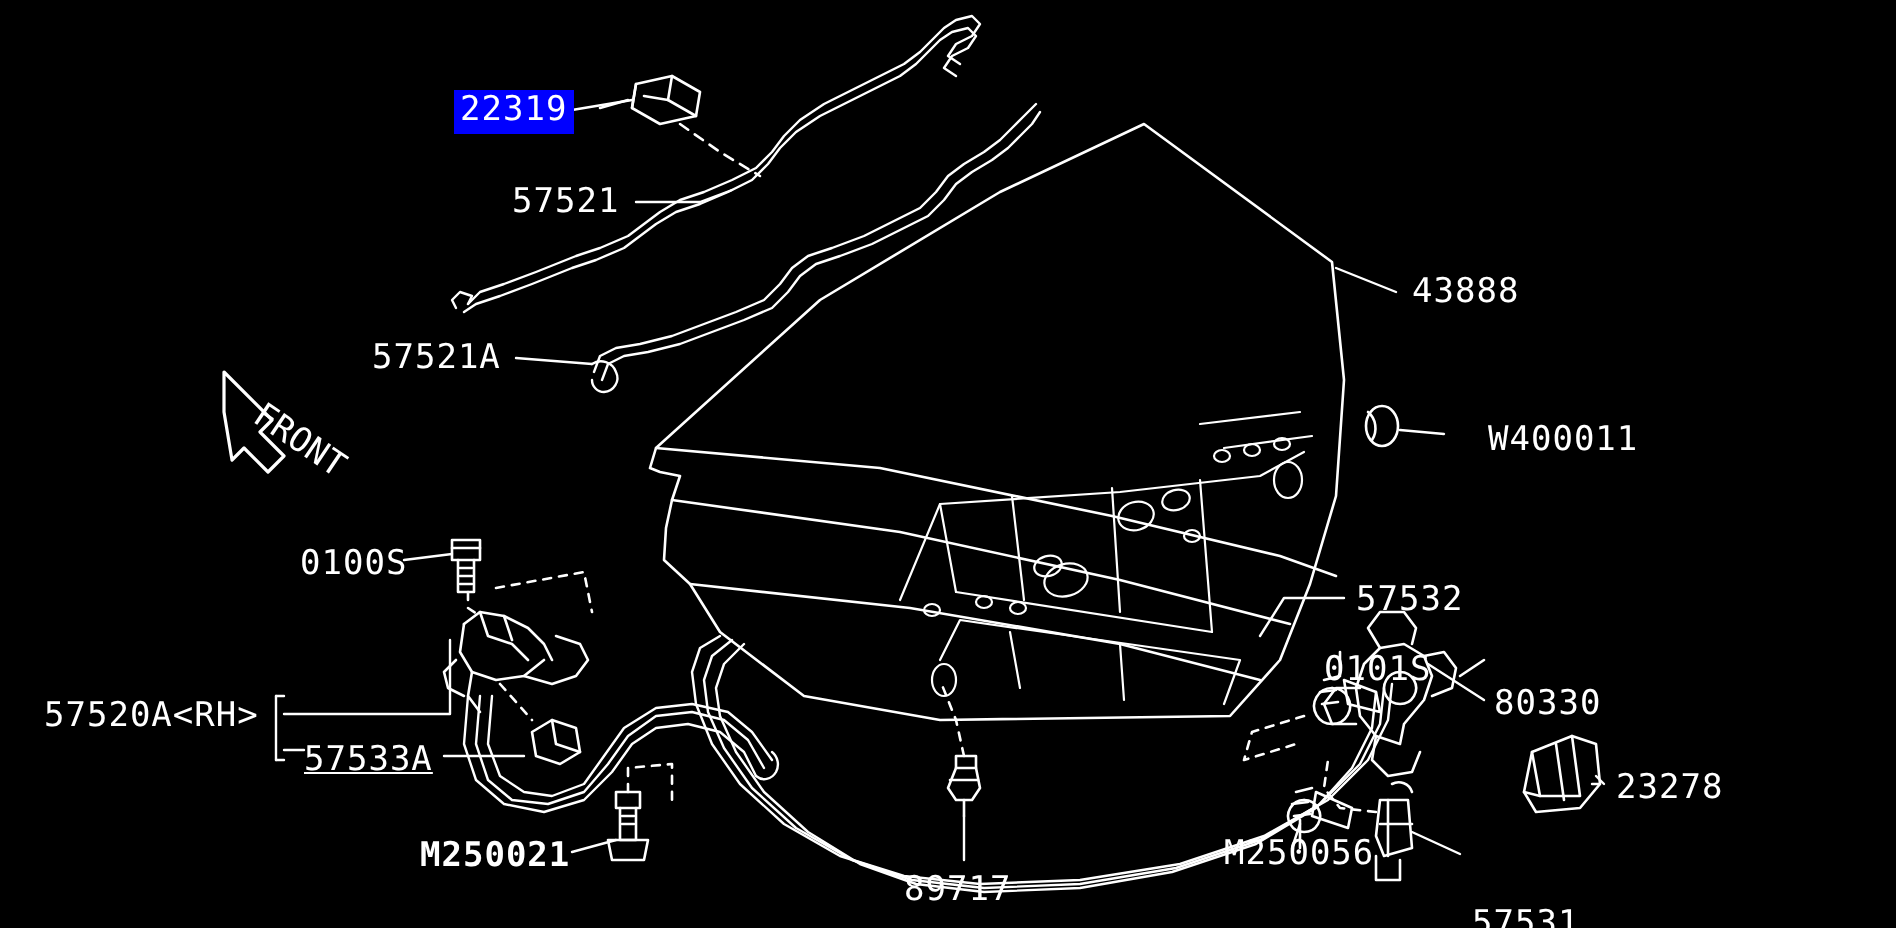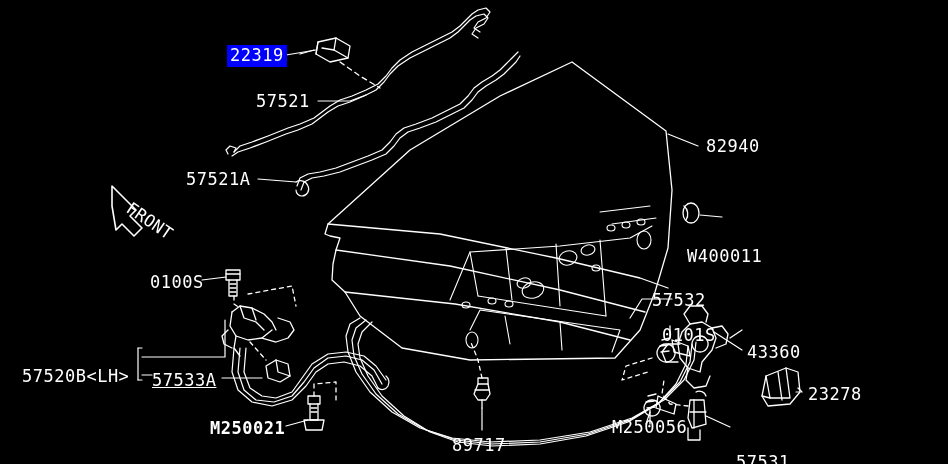--- a/index.html
+++ b/index.html
@@ -238,40 +238,40 @@
       </g>
     </g>
   </svg>
 
   <div class="lbl hl" style="left:227px;top:45px;">22319</div>
 
   <div class="lbl" style="left:256px;top:93px;text-align:center;">57521</div>
 
   <div class="lbl" style="left:186px;top:171px;">57521A</div>
 
-  <div class="lbl" style="left:706px;top:138px;">82940</div>
-
-  <div class="lbl" style="left:687px;top:212px;margin-top:36px;">W400011</div>
-
-  <div class="lbl" style="left:652px;top:292px;text-align:right;">57532</div>
+  <div class="lbl" style="left:706px;top:138px;">43888</div>
+
+  <div class="lbl" style="left:744px;top:212px;">W400011</div>
+
+  <div class="lbl" style="left:678px;top:292px;text-align:right;">57532</div>
 
   <div class="lbl" style="left:150px;top:274px;">0100S</div>
 
-
-  <div class="lbl" style="left:22px;top:368px;">57520B&lt;LH&gt;</div>
+  <div class="lbl" style="left:22px;top:350px;">57520A&lt;RH&gt;</div>
+
 
   <div class="lbl" style="left:152px;top:372px;text-decoration:underline;">57533A</div>
 
   <div class="lbl" style="left:210px;top:420px;font-weight:bold;">M250021</div>
 
   <div class="lbl" style="left:452px;top:437px;">89717</div>
 
   <div class="lbl" style="left:662px;top:327px;">0101S</div>
 
-  <div class="lbl" style="left:747px;top:344px;">43360</div>
+  <div class="lbl" style="left:747px;top:344px;">80330</div>
 
   <div class="lbl" style="left:808px;top:386px;">23278</div>
 
   <div class="lbl" style="left:736px;top:421px;margin-top:33px;">57531</div>
 
   <div class="lbl" style="left:612px;top:419px;">M250056</div>
 
   <div class="front" style="left:134px;top:198px;">FRONT</div>
 
 </div>

